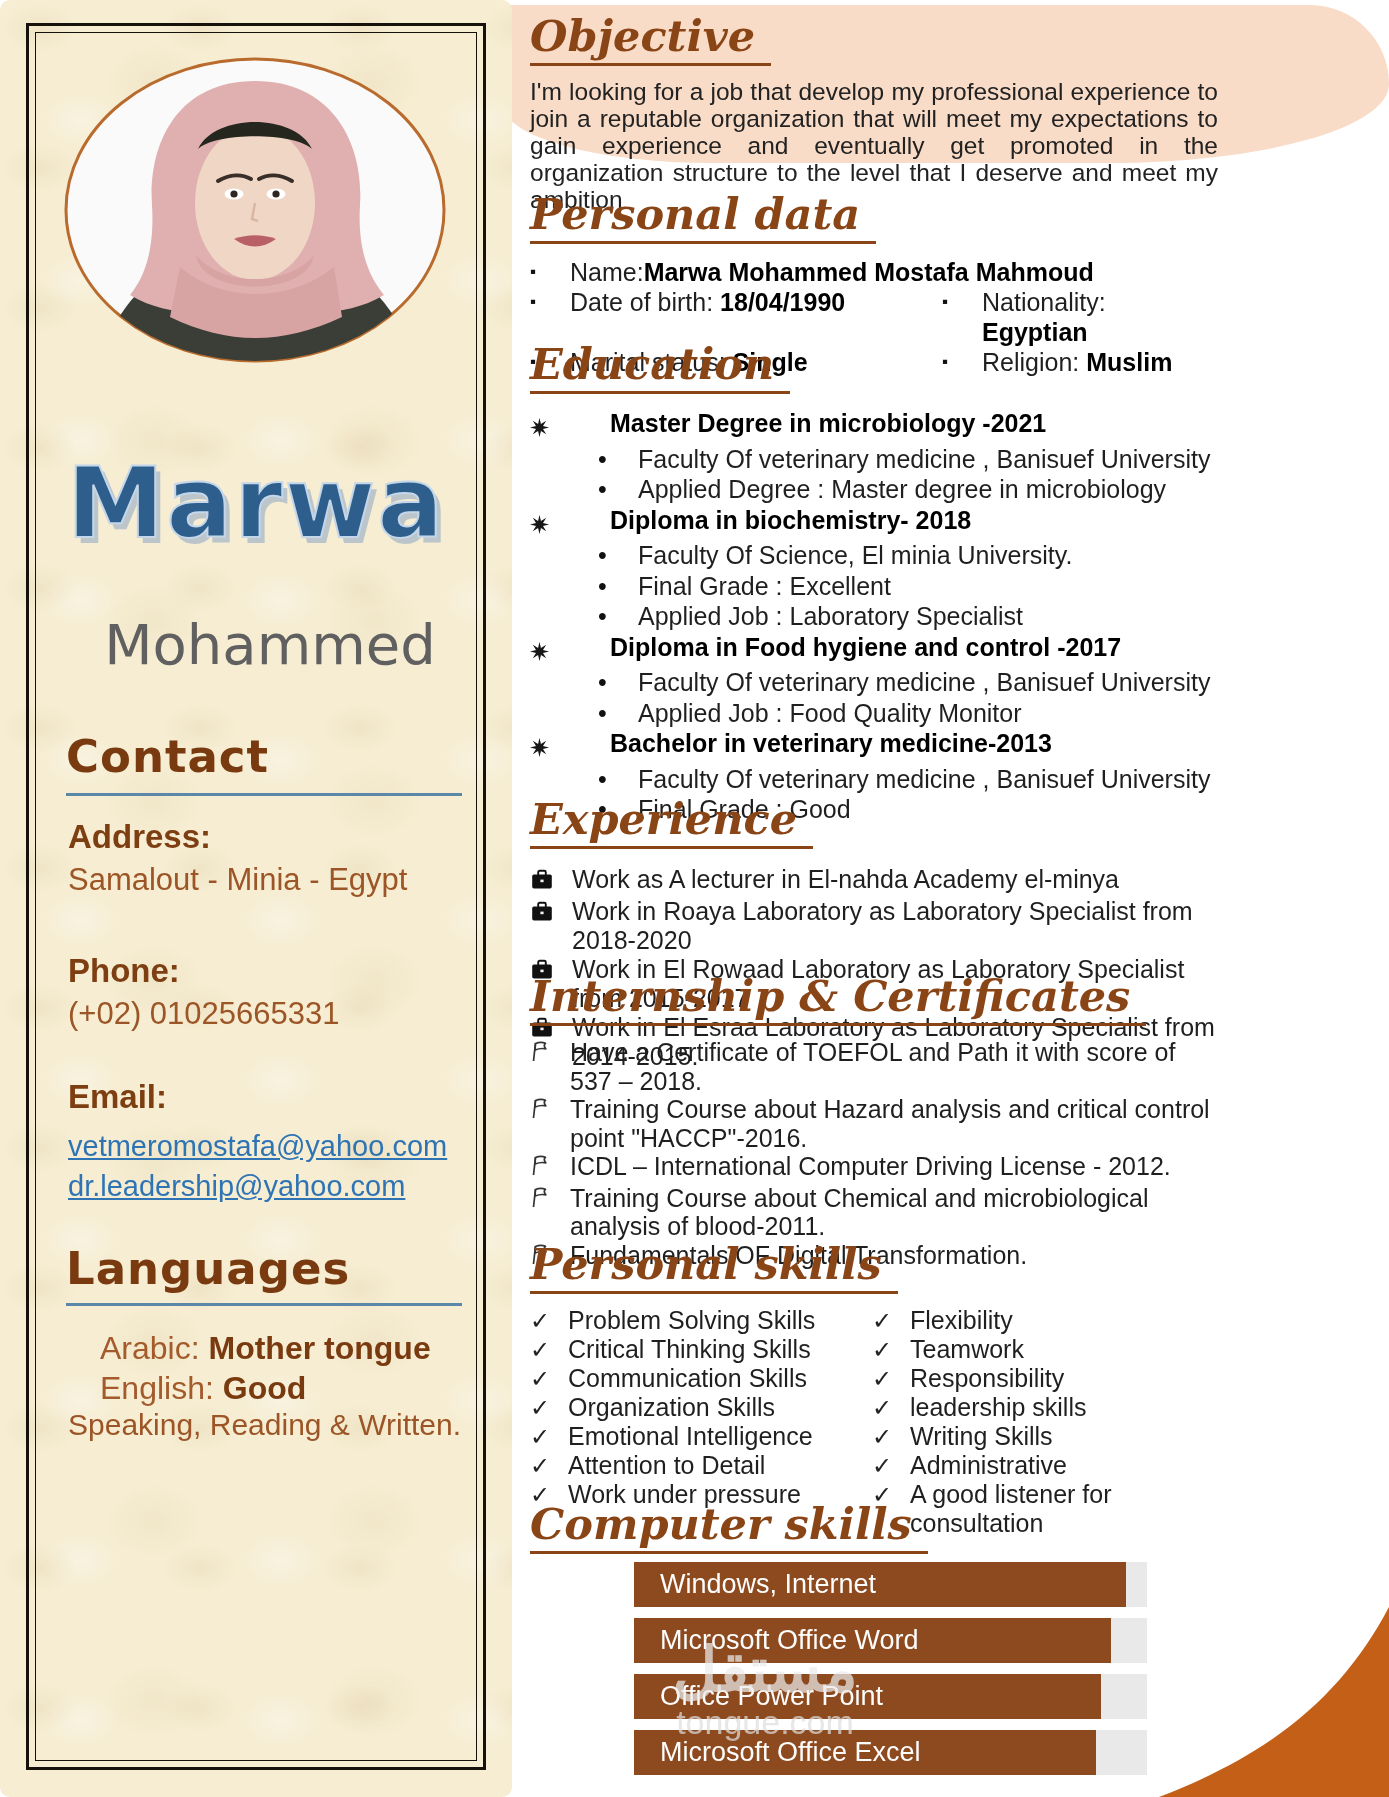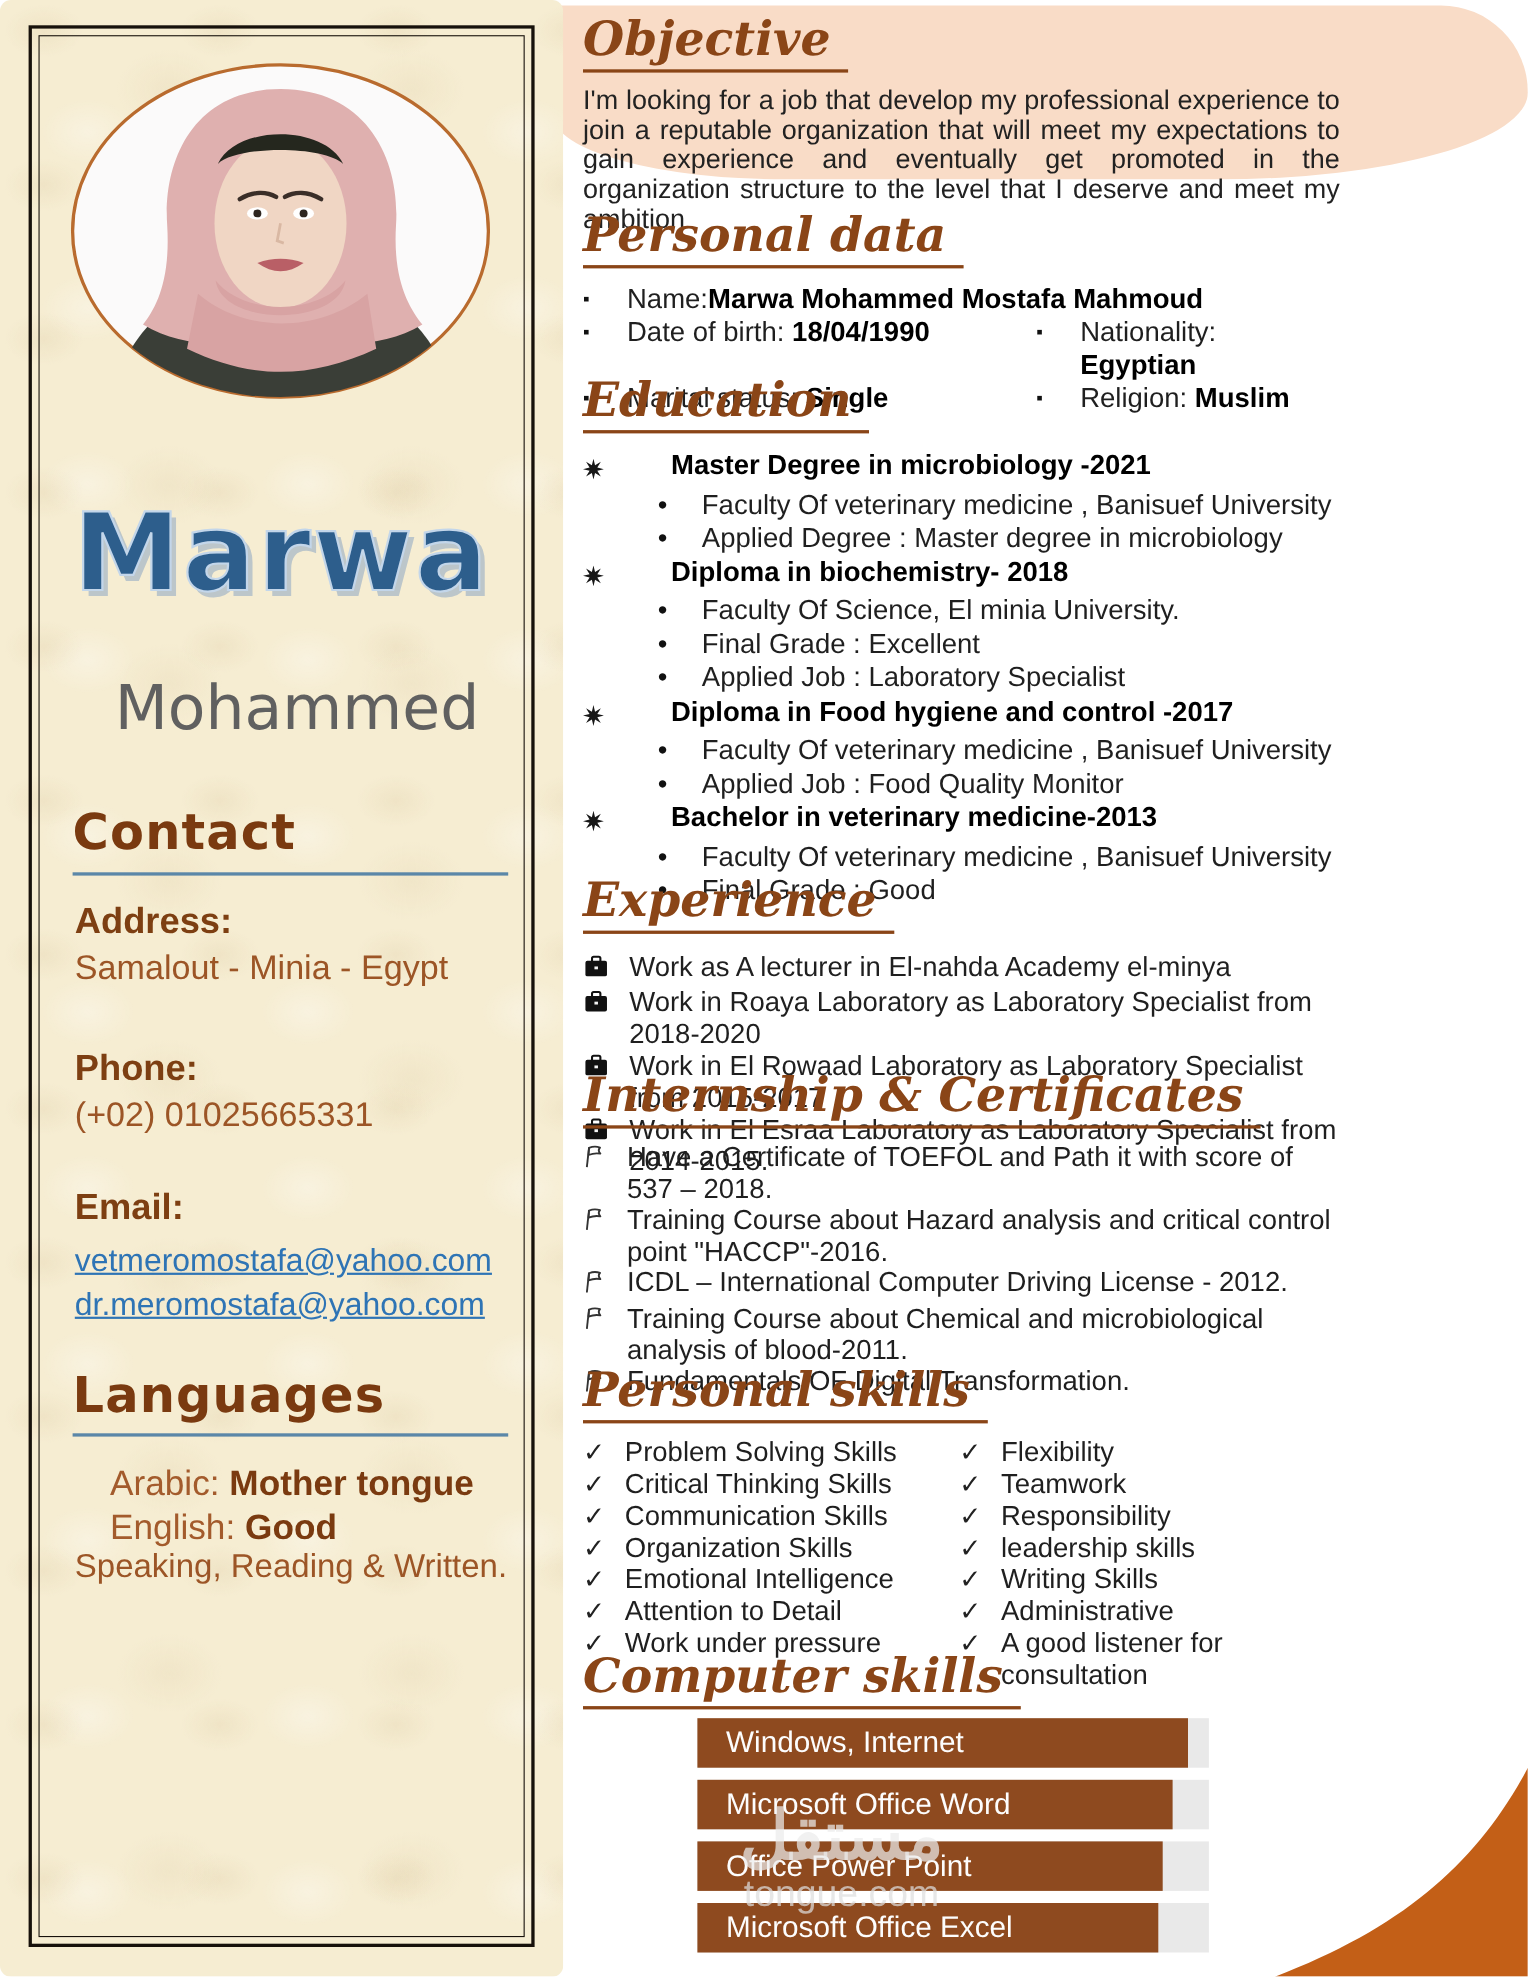--- a/index.html
+++ b/index.html
@@ -85,21 +85,21 @@
   .flag-ic{width:40px;flex:none;padding-top:2px;}
   .cert-row .txt{flex:1;}
 
   
   .pk-wrap{display:flex;margin-top:12px;}
   .pk-col{width:342px;flex:none;}
   .pk-item{display:flex;font-size:25px;line-height:29px;}
   .chk{width:38px;flex:none;color:#222;font-size:24px;}
 
   
-  .bars{margin:8px 0 0 104px;width:465px;}
+  .bars{margin:8px 0 0 104px;width:513px;}
   .bar-track{position:relative;width:100%;height:45px;background:#e9e9e9;margin-bottom:11px;}
   .bar-fill{position:relative;height:100%;background:#8e4a1f;}
   .bar-label{position:absolute;left:26px;top:0;line-height:45px;font-size:27px;color:#fdfdfd;
       white-space:nowrap;}
 
   
   .watermark{position:absolute;left:600px;top:1638px;width:330px;text-align:center;z-index:4;
       pointer-events:none;}
   .wm-ar{font-size:62px;font-weight:bold;color:rgba(235,235,235,.72);line-height:64px;}
   .wm-en{font-size:34px;color:rgba(222,222,222,.72);line-height:40px;}
@@ -152,21 +152,21 @@
     <div class="side-label" style="top:818px">Address:</div>
     <div class="side-value" style="top:862px">Samalout - Minia - Egypt</div>
 
     <div class="side-label" style="top:952px">Phone:</div>
     <div class="side-value" style="top:996px">(+02) 01025665331</div>
 
     <div class="side-label" style="top:1078px">Email:</div>
     <div class="email-list">
 
     <a class="email-link">vetmeromostafa@yahoo.com</a>
-        <a class="email-link">dr.meromostafa@yahoo.com</a>
+        <a class="email-link">dr.leadership@yahoo.com</a>
       </div>
 
     <h2 class="side-heading h-languages">Languages</h2>
     <div class="side-rule r-languages"></div>
 
     <div class="lang-row" style="top:1330px">
       <span>Arabic: </span><b>Mother tongue</b>
     </div>
     <div class="lang-row" style="top:1370px">
       <span>English: </span><b>Good</b>

